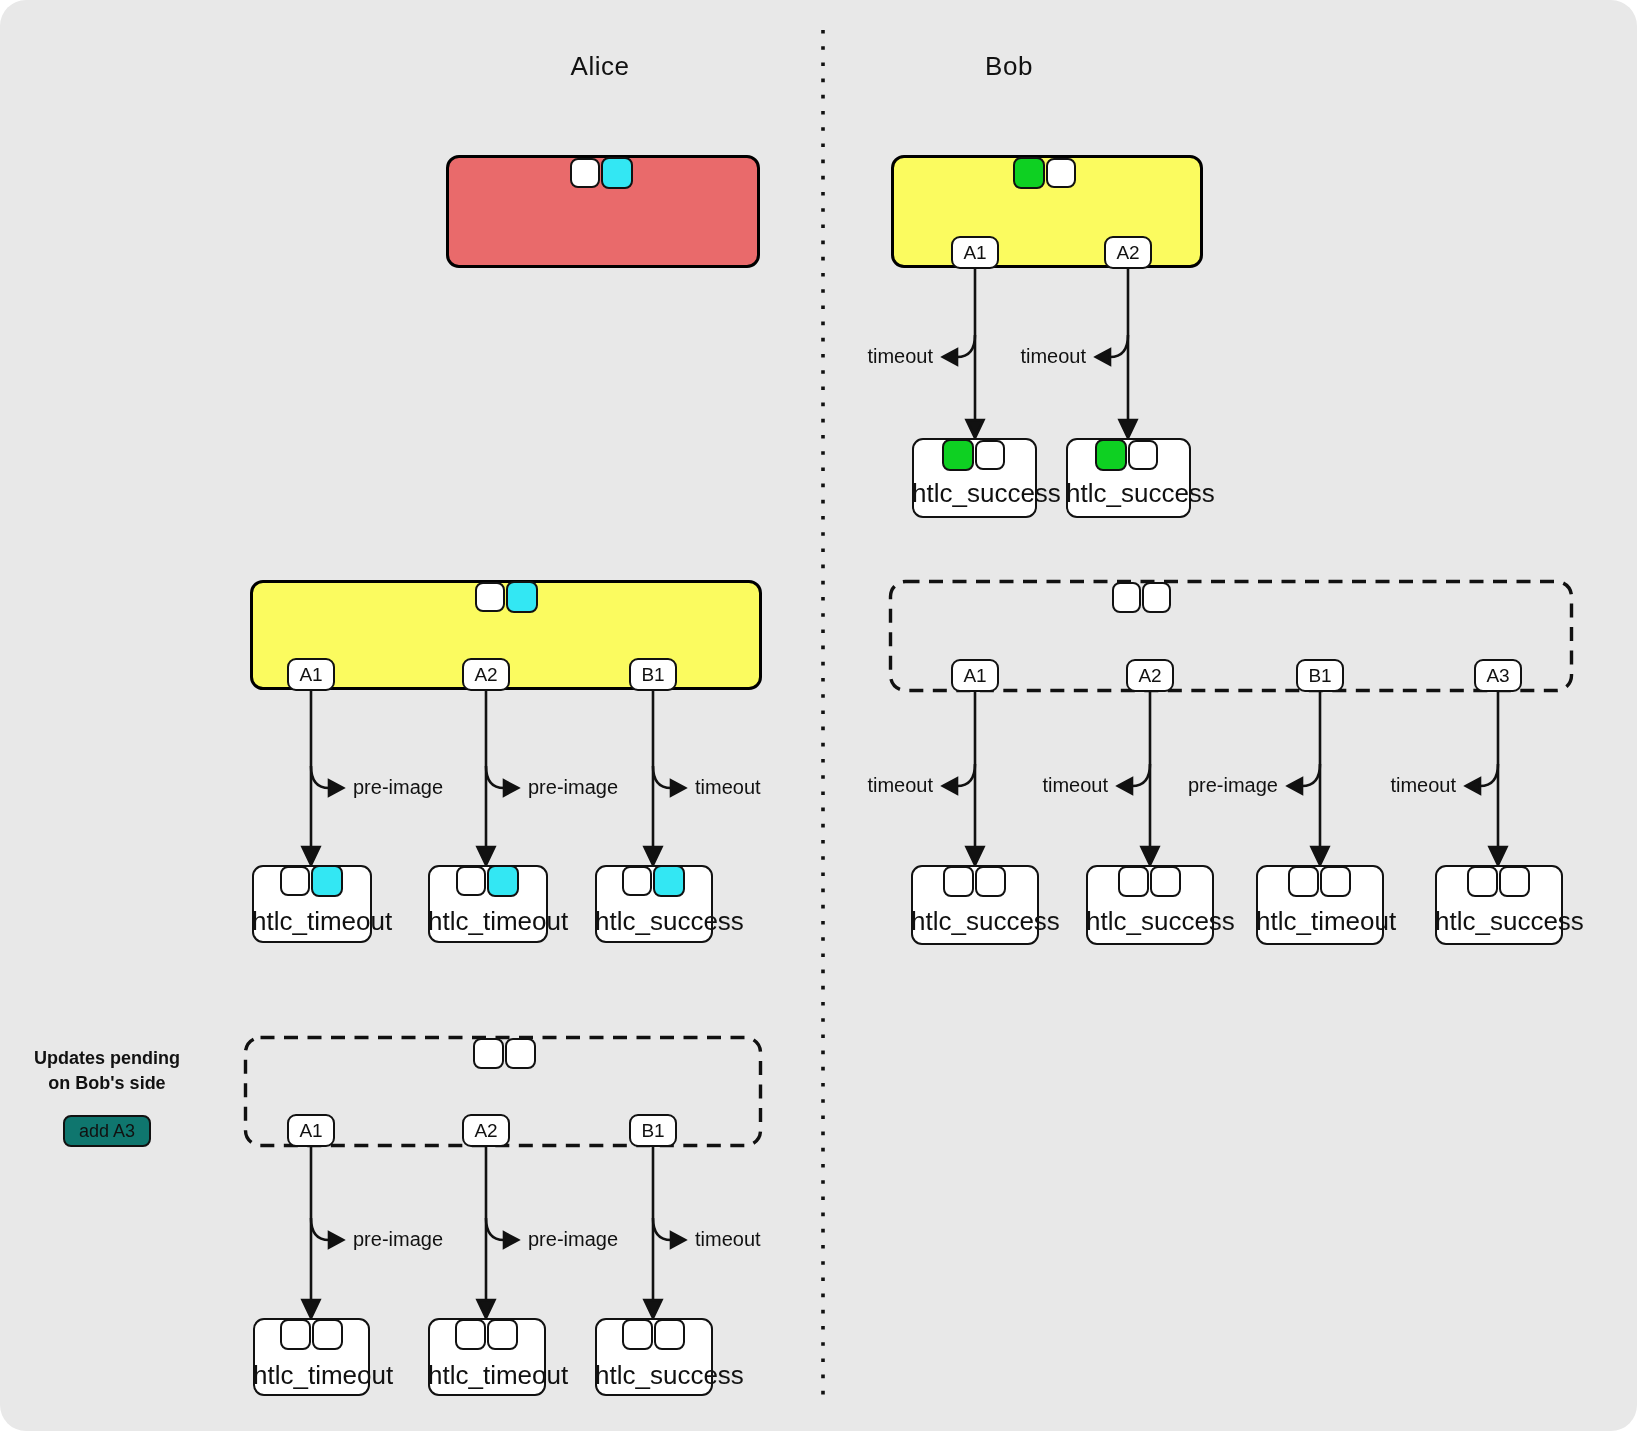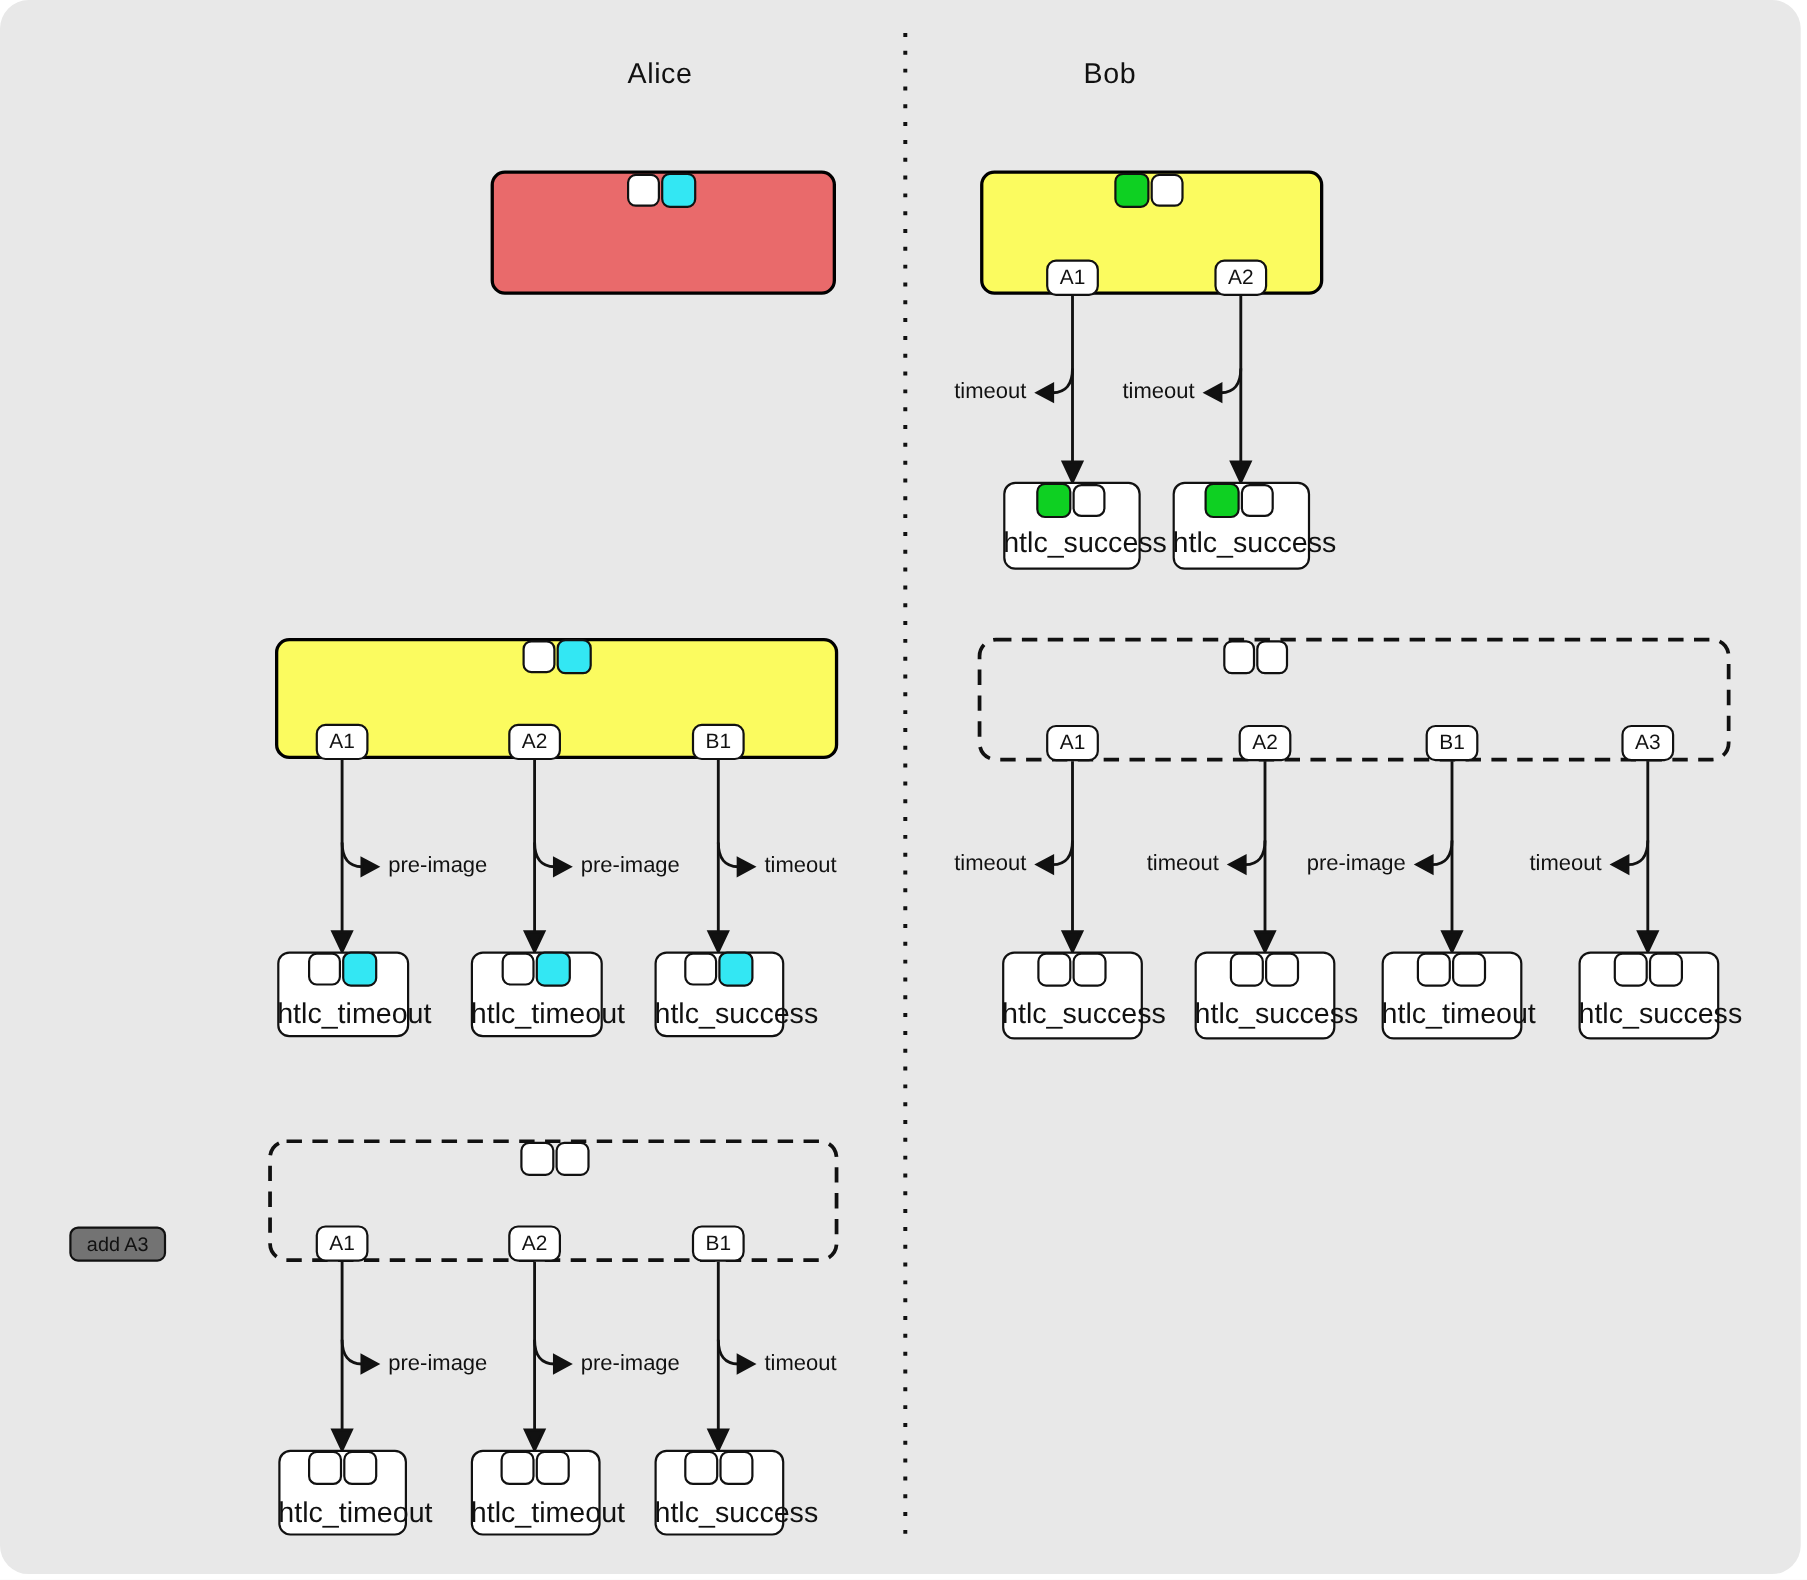--- a/index.html
+++ b/index.html
@@ -43,21 +43,21 @@
   }
   .branchlabel{
     position:absolute;z-index:5;font-size:20px;white-space:nowrap;
   }
   .branchlabel.right{width:130px;text-align:right;}
   .note{
     position:absolute;z-index:5;width:190px;text-align:center;
     font-size:18px;font-weight:700;line-height:25px;
   }
   .addbtn{
-    position:absolute;z-index:6;width:88px;height:32px;background:#737373;
+    position:absolute;z-index:6;width:88px;height:32px;background:#0f766e;
     border:2px solid #111;border-radius:8px;box-sizing:border-box;
     display:flex;align-items:center;justify-content:center;font-size:18px;
   }
 </style>
 </head>
 <body>
 
 <div id="stage">
   <div id="canvas-bg"></div>
 
@@ -172,20 +172,24 @@
   <div class="htlcbox" style="left:428px;top:865px;width:120px;height:78px;"></div>
   <div class="chip" style="left:456px;top:866px;width:30px;height:30px;"></div>
   <div class="chip cyan" style="left:487px;top:865px;width:32px;height:32px;"></div>
   <div class="htlclabel" style="left:428px;top:906px;width:120px;">htlc_timeout</div>
 
   <div class="htlcbox" style="left:595px;top:865px;width:118px;height:78px;"></div>
   <div class="chip" style="left:622px;top:866px;width:30px;height:30px;"></div>
   <div class="chip cyan" style="left:653px;top:865px;width:32px;height:32px;"></div>
   <div class="htlclabel" style="left:595px;top:906px;width:118px;">htlc_success</div>
 
+  <div class="note" style="left:12px;top:1046px;">
+    <div>Updates pending</div>
+    <div>on Bob's side</div>
+  </div>
   <div class="addbtn" style="left:63px;top:1115px;">add A3</div>
 
   <div class="chip" style="left:473px;top:1038px;width:31px;height:31px;"></div>
   <div class="chip" style="left:505px;top:1038px;width:31px;height:31px;"></div>
   <div class="tab" style="left:287px;top:1114px;">A1</div>
   <div class="tab" style="left:462px;top:1114px;">A2</div>
   <div class="tab" style="left:629px;top:1114px;">B1</div>
   <div class="branchlabel" style="left:353px;top:1228px;">pre-image</div>
   <div class="branchlabel" style="left:528px;top:1228px;">pre-image</div>
   <div class="branchlabel" style="left:695px;top:1228px;">timeout</div>

